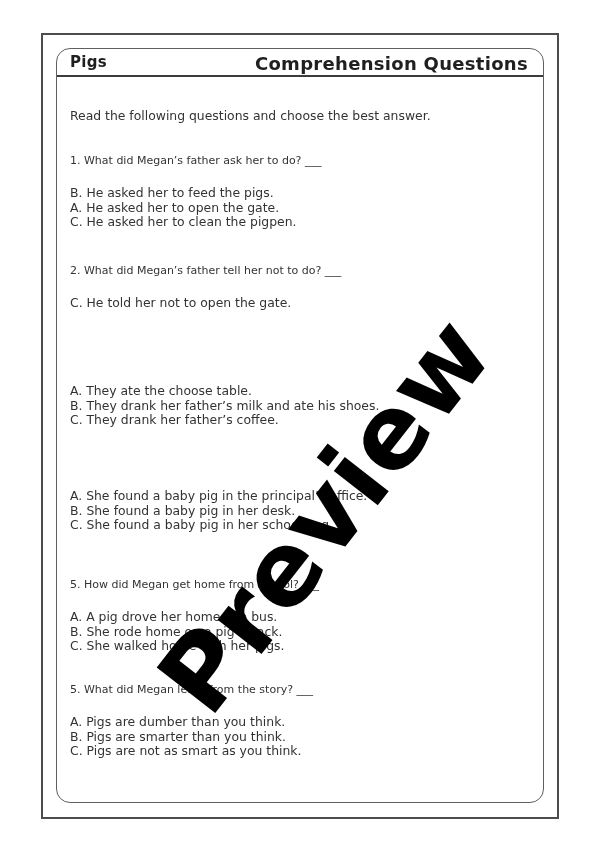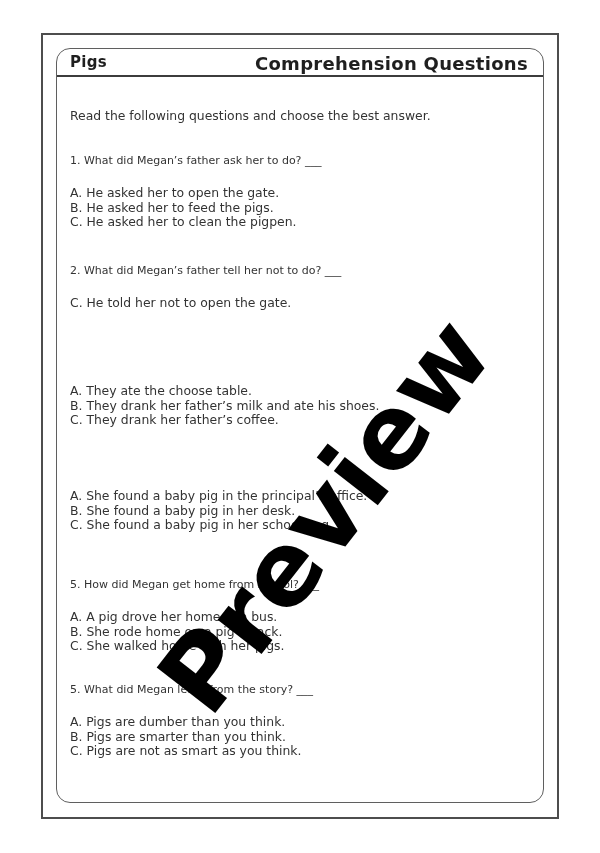--- a/index.html
+++ b/index.html
@@ -89,22 +89,22 @@
 
       <div class="header-left">Pigs</div>
       <div class="header-right">Comprehension Questions</div>
       <div class="divider"></div>
 
       <div class="instructions">Read the following questions and choose the best answer.</div>
 
       <div class="qblock qb0">
         <div class="qtext">1. What did Megan’s father ask her to do? ___</div>
         <div class="opts">
+          <div class="opt">B. He asked her to feed the pigs.</div>
           <div class="opt">A. He asked her to open the gate.</div>
-          <div class="opt">B. He asked her to feed the pigs.</div>
           <div class="opt">C. He asked her to clean the pigpen.</div>
         </div>
       </div>
 
       <div class="qblock qb1">
         <div class="qtext">2. What did Megan’s father tell her not to do? ___</div>
         <div class="opts">
           <div class="opt">C. He told her not to open the gate.</div>
         </div>
       </div>

